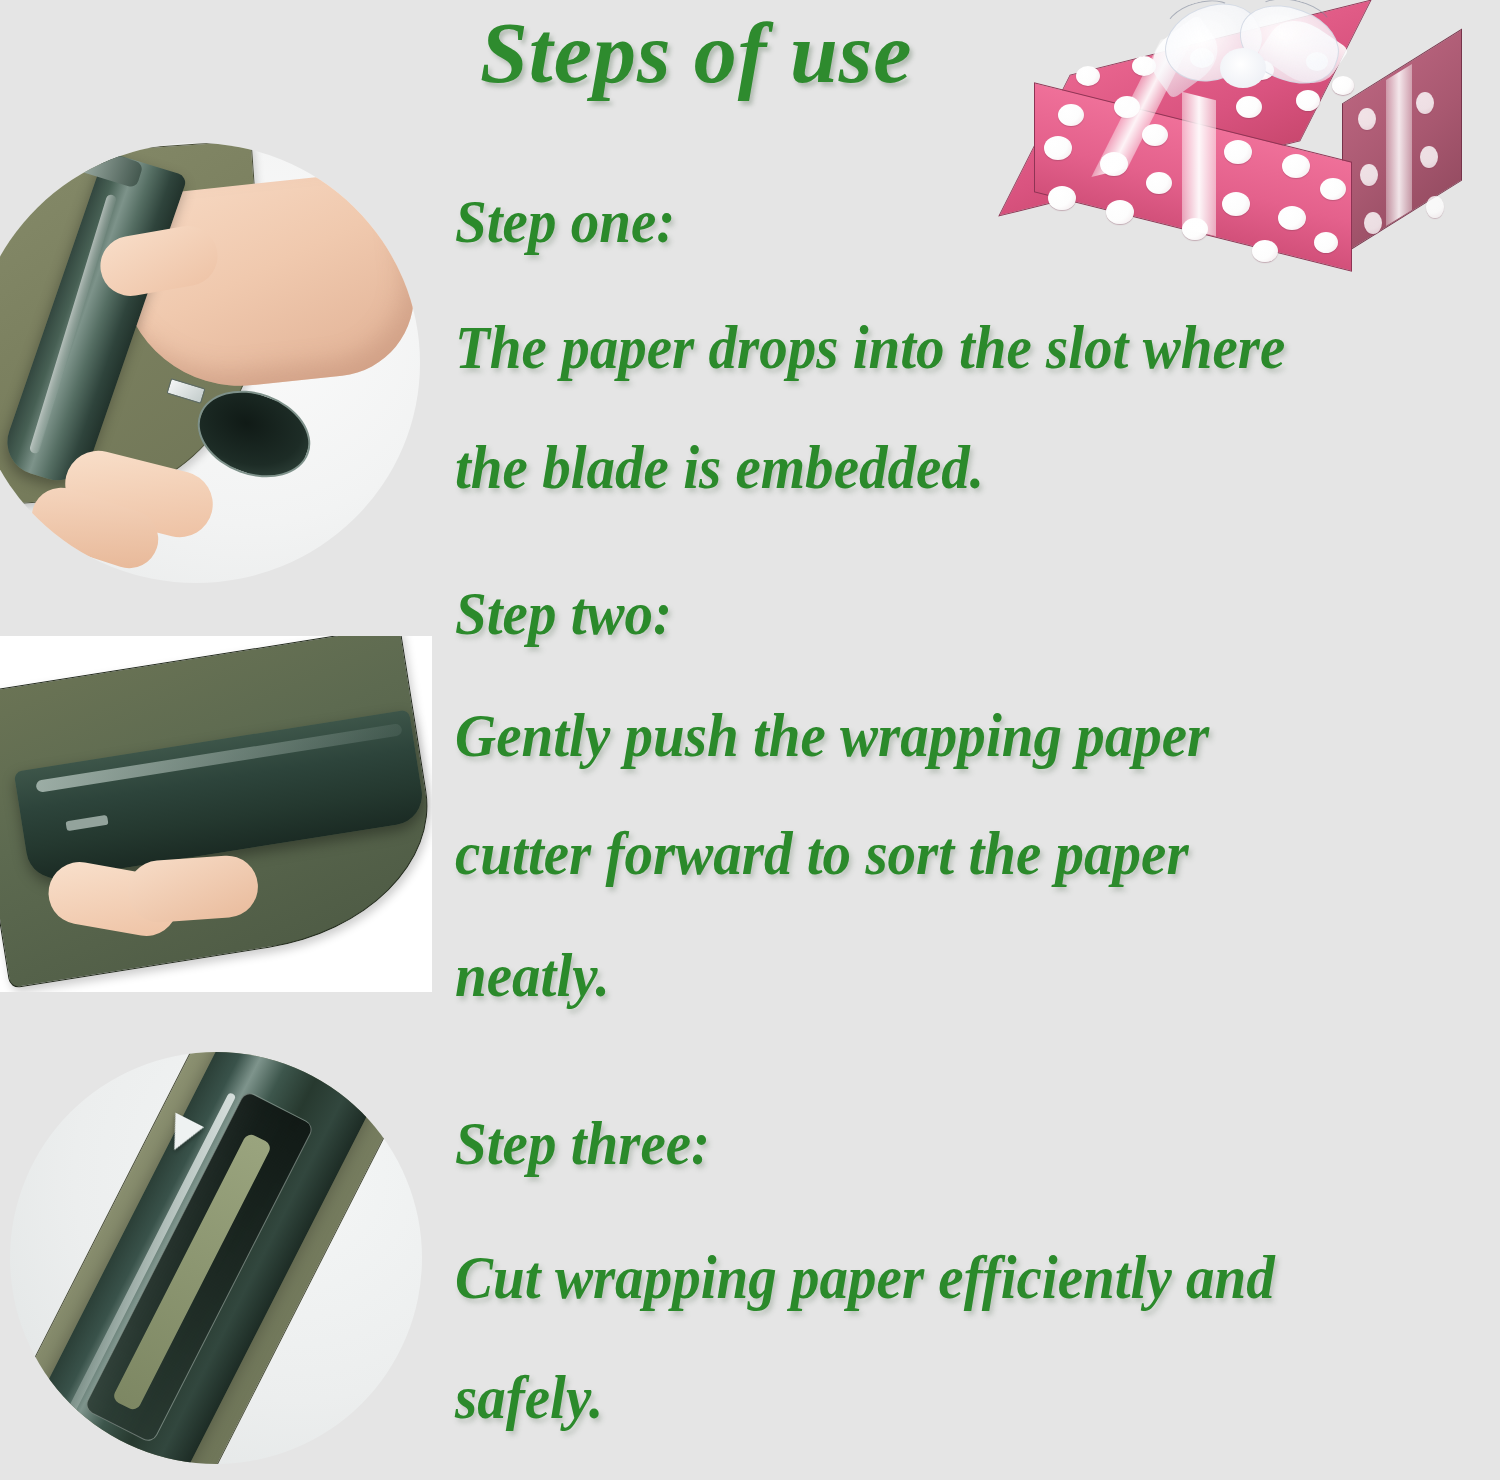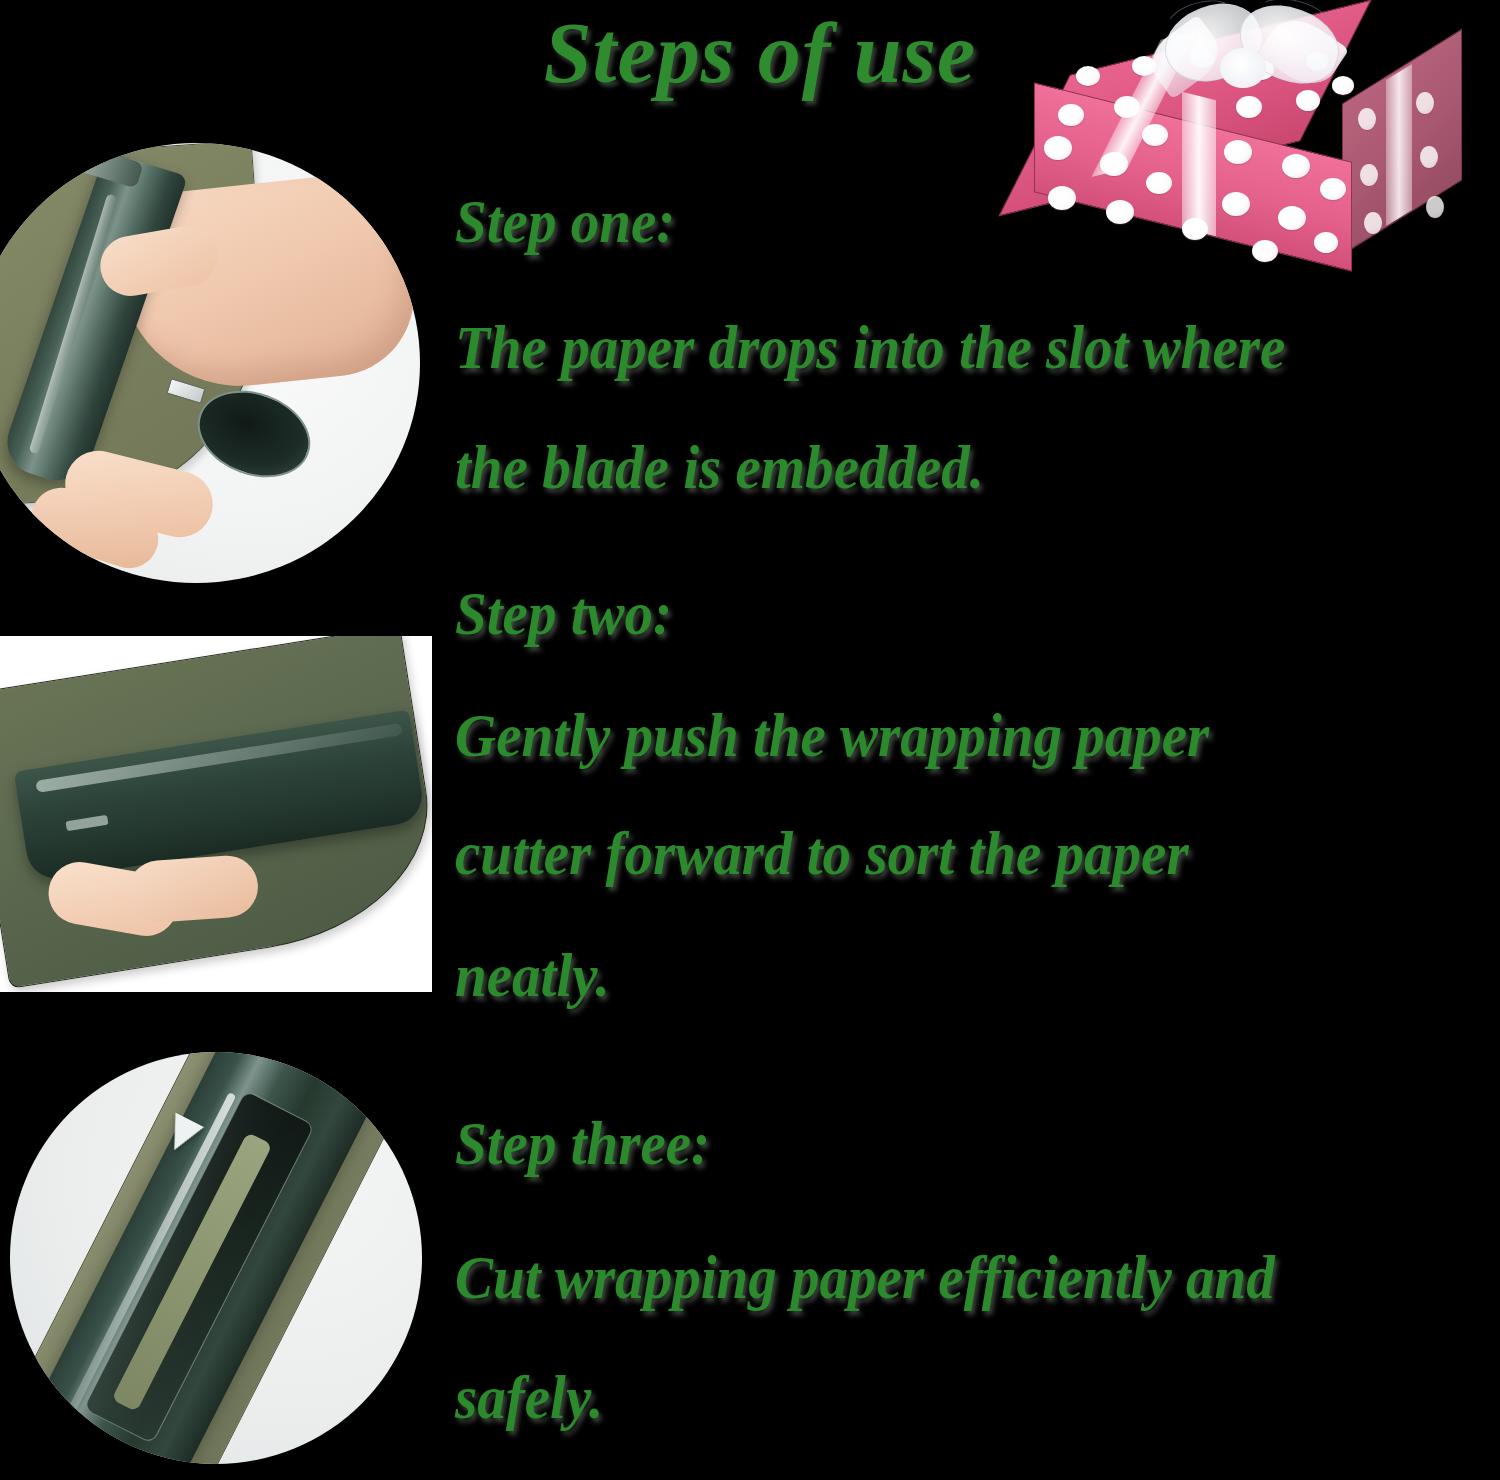--- a/index.html
+++ b/index.html
@@ -4,24 +4,23 @@
 <style>
   html, body {
     margin: 0;
     padding: 0;
     background: #ffffff;
   }
   #page {
     position: relative;
     width: 1500px;
     height: 1480px;
-    background: #000000;
+    background: #e5e5e5;
     overflow: hidden;
     font-family: "Liberation Serif", "DejaVu Serif", serif;
-    text-align: center;
   }
 
   
   .title {
     position: absolute;
     left: 480px;
     top: 8px;
     width: 560px;
     font-size: 86px;
     line-height: 1.05;

